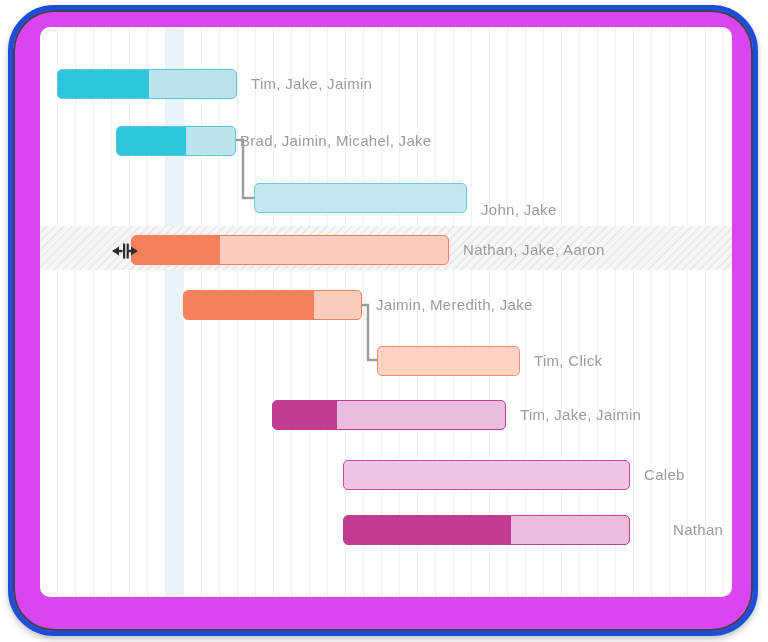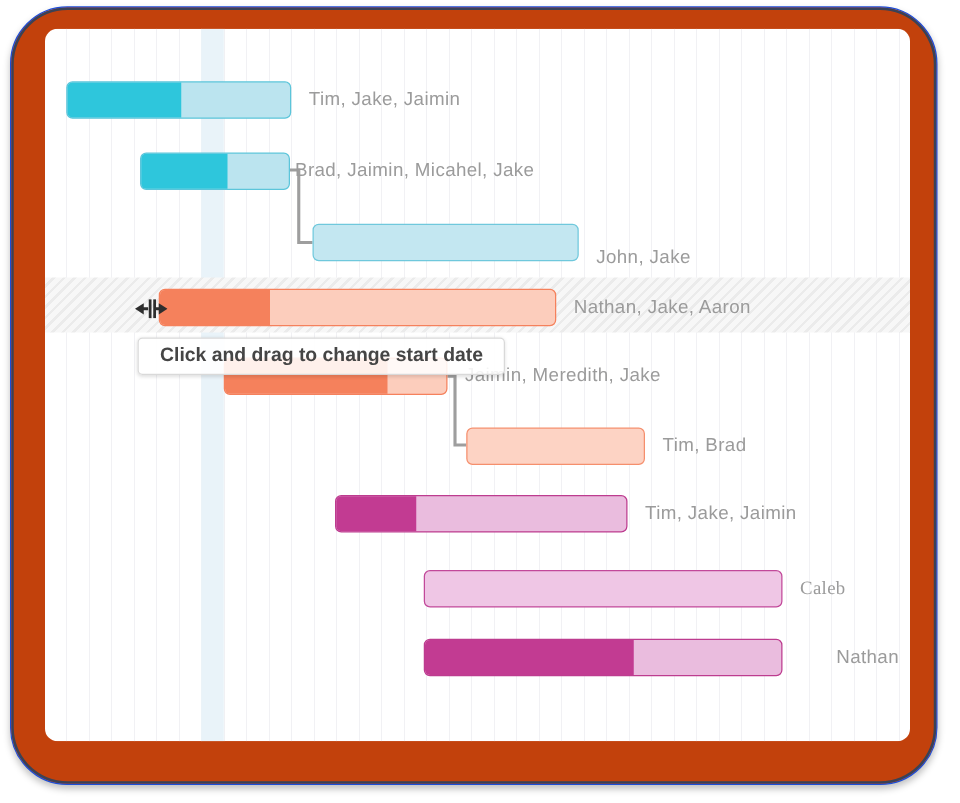--- a/index.html
+++ b/index.html
@@ -1,19 +1,19 @@
 <!DOCTYPE html>
 <html><head>
 <meta charset="utf-8">
 <style>
   html,body{margin:0;padding:0;background:#ffffff;width:768px;height:642px;overflow:hidden;
     font-family:"Liberation Sans","DejaVu Sans",sans-serif;}
   .stage{position:relative;width:768px;height:642px;}
-  .device{position:absolute;left:8px;top:5px;width:740px;height:621px;background:#c2410c;
-    border:1px solid #1d4ed8;border-radius:46px;box-shadow:0 3px 6px rgba(0,0,0,.25), inset 0 0 0 2px #3a4256;}
+  .device{position:absolute;left:8px;top:5px;width:740px;height:621px;background:#d946ef;
+    border:5px solid #1d4ed8;border-radius:46px;box-shadow:0 3px 6px rgba(0,0,0,.25), inset 0 0 0 2px #3a4256;}
   .screen{position:absolute;left:27px;top:17px;width:692px;height:570px;background:#ffffff;
     border-radius:10px;overflow:hidden;
     background-image:repeating-linear-gradient(to right,transparent 0px,transparent 17px,#f1f1f4 17px,#f1f1f4 18px);}
   .today-col{position:absolute;top:0;height:100%;z-index:1;}
   .row-highlight{position:absolute;left:0;width:100%;height:44px;z-index:2;
     background:repeating-linear-gradient(135deg,#f7f7f7 0px,#f7f7f7 4px,#ebebeb 4px,#ebebeb 6px);}
   .connectors{position:absolute;left:0;top:0;z-index:3;}
   .bar{position:absolute;height:30px;box-sizing:border-box;border-radius:5px;z-index:4;
     border:1px solid transparent;cursor:pointer;}
   .bar .fill{position:absolute;left:0;top:0;height:100%;border-radius:4px 0 0 4px;}
@@ -49,38 +49,37 @@
           <div class="row-highlight" style="top: 199px;"></div>
           <div class="bar" style="left: 91px; top: 208px; width: 318px; background: rgb(252, 205, 188); border-color: rgb(245, 129, 92);">
             <div class="fill" style="width: 88px; background: rgb(245, 129, 92);"></div>
           </div>
           <span class="bar-label" style="left: 423px; top: 208px;">Nathan, Jake, Aaron</span>
           <div class="bar" style="left: 143px; top: 263px; width: 179px; background: rgb(252, 205, 188); border-color: rgb(245, 129, 92);">
             <div class="fill" style="width: 130px; background: rgb(245, 129, 92);"></div>
           </div>
           <span class="bar-label" style="left: 336px; top: 263px; text-align: center;">Jaimin, Meredith, Jake</span>
           <div class="bar" style="left: 337px; top: 319px; width: 143px; background: rgb(253, 211, 196); border-color: rgb(245, 143, 109);"></div>
-          <span class="bar-label" style="left: 494px; top: 319px;">Tim, Brad</span>
+          <span class="bar-label" style="left: 494px; top: 319px;">Tim, Click</span>
           <div class="bar" style="left: 232px; top: 373px; width: 234px; background: rgb(234, 188, 222); border-color: rgb(189, 60, 143);">
             <div class="fill" style="width: 64px; background: rgb(194, 59, 146);"></div>
           </div>
           <span class="bar-label" style="left: 480px; top: 373px;">Tim, Jake, Jaimin</span>
           <div class="bar" style="left: 303px; top: 433px; width: 287px; background: rgb(239, 198, 229); border-color: rgb(194, 73, 154);"></div>
-          <span class="bar-label" style="left: 604px; top: 433px; font-family: Liberation Serif, serif;">Caleb</span>
+          <span class="bar-label" style="left: 604px; top: 433px;">Caleb</span>
           <div class="bar" style="left: 303px; top: 488px; width: 287px; background: rgb(234, 188, 222); border-color: rgb(189, 60, 143);">
             <div class="fill" style="width: 167px; background: rgb(194, 59, 146);"></div>
           </div>
           <span class="bar-label" style="left: 633px; top: 488px;">Nathan</span>
         </div>
       <svg class="cursor-icon" width="26" height="16" viewBox="0 0 26 16" style="left: 72px; top: 216px;">
         <g id="cursor-g" fill="#2e2e2e">
           <polygon points="0,8 7,3.5 7,12.5"></polygon>
           <rect x="6" y="6.8" width="4.5" height="2.4"></rect>
           <rect x="11" y="0.5" width="2.2" height="15"></rect>
           <rect x="14.6" y="0.5" width="2.2" height="15"></rect>
           <rect x="15.5" y="6.8" width="4.5" height="2.4"></rect>
           <polygon points="26,8 19,3.5 19,12.5"></polygon>
         </g>
       </svg>
-      <div class="tooltip" style="left: 74px; top: 247px;">Click and drag to change start date</div>
     </div>
   </div>
 </div>
 
 </body></html>

